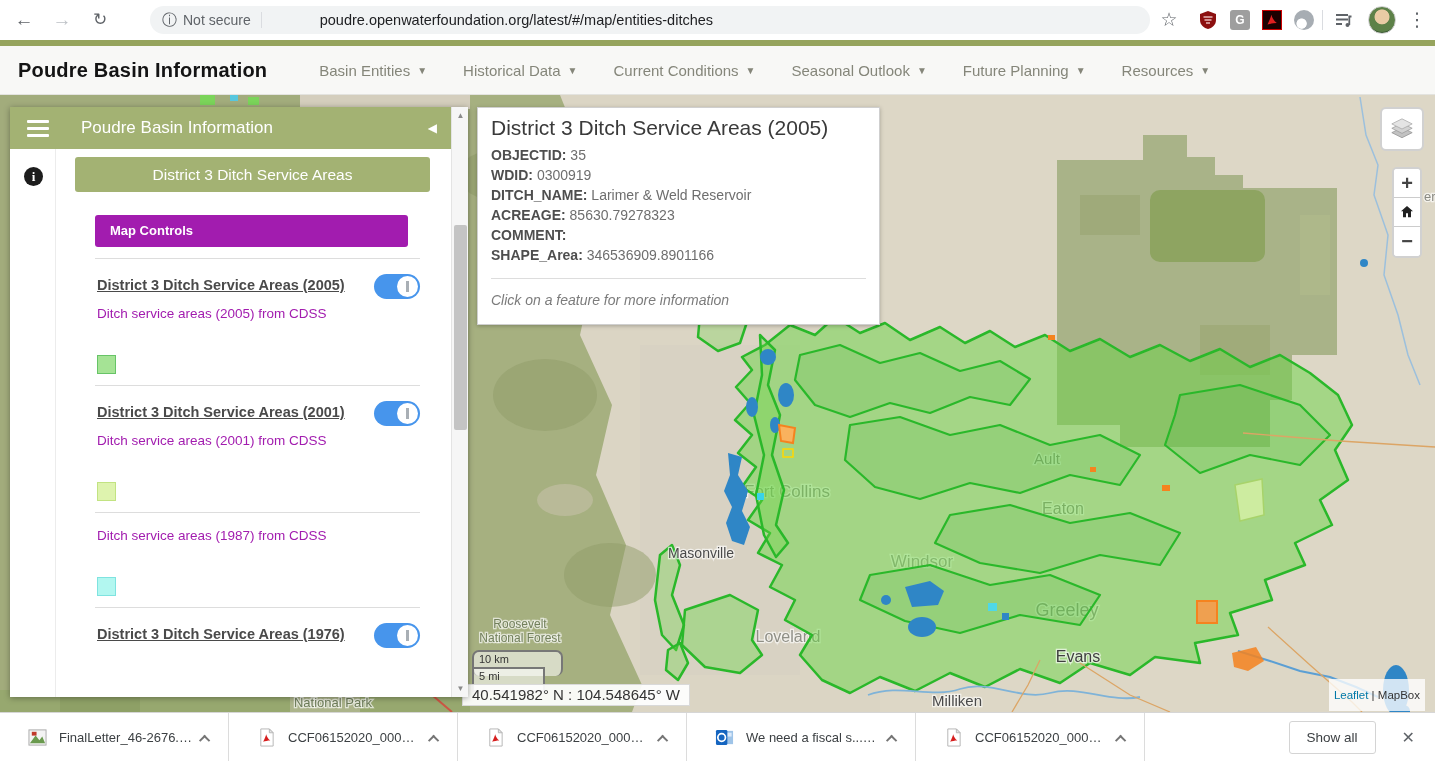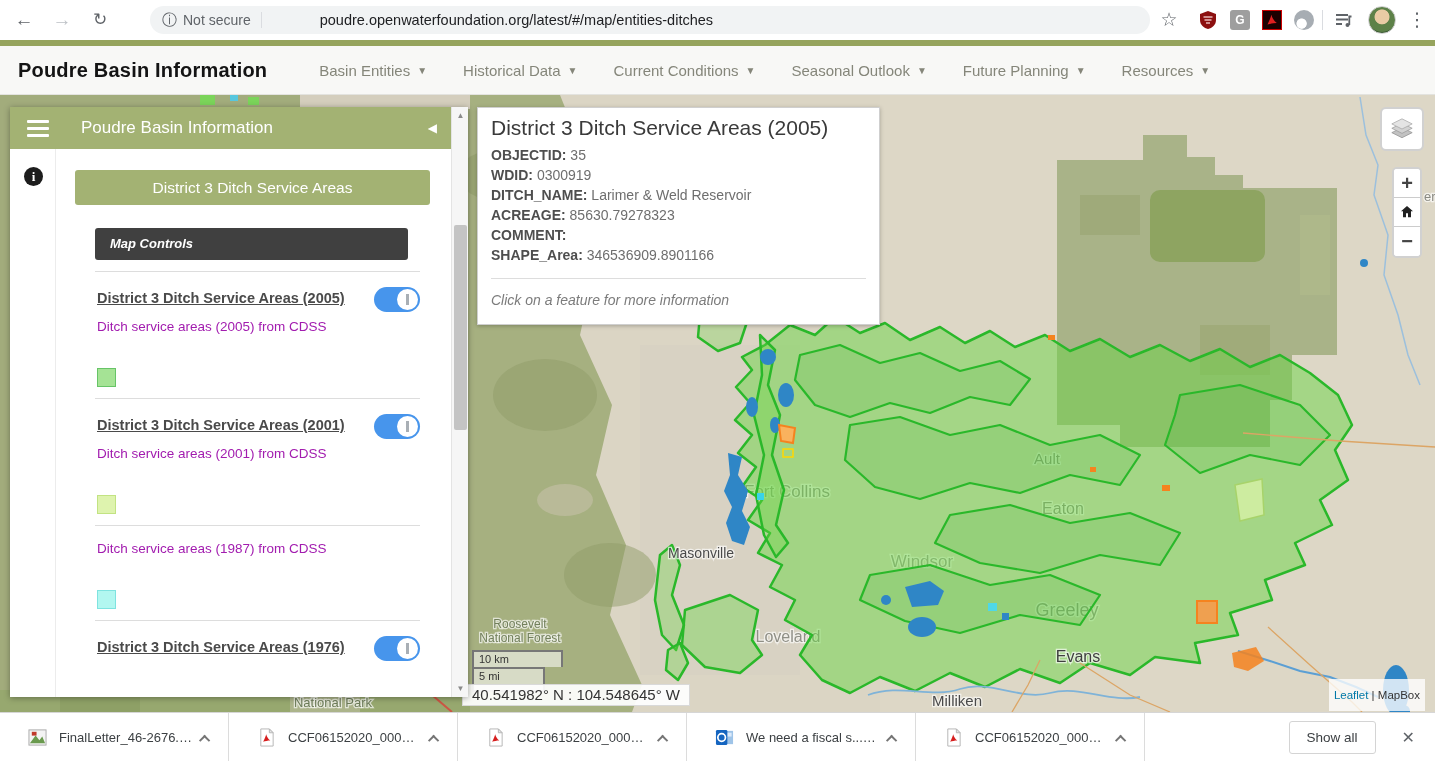--- a/index.html
+++ b/index.html
@@ -34,38 +34,38 @@
   .map-svg { position:absolute; left:0; top:0; }
   svg text { font-family:"Liberation Sans", sans-serif; paint-order:stroke; stroke:#ffffff; stroke-width:2.5px; stroke-opacity:.65; }
 
   
   .layers-btn { position:absolute; right:11px; top:12px; width:44px; height:44px; background:#fff; border:2px solid rgba(0,0,0,.18); border-radius:6px; display:flex; align-items:center; justify-content:center; cursor:pointer; }
   .zoom-stack { position:absolute; right:13px; top:72px; width:30px; border:2px solid rgba(0,0,0,.18); border-radius:5px; overflow:hidden; background:#fff; }
   .zoom-cell { width:100%; height:29px; background:#fff; border-bottom:1px solid #ccc; text-align:center; line-height:28px; font-size:20px; font-weight:bold; color:#444; cursor:pointer; }
   .zoom-cell:last-child { border-bottom:none; }
 
   .scalebar { position:absolute; background:rgba(255,255,255,.55); border:2px solid #777; font-size:11px; color:#333; padding:0 5px; line-height:15px; white-space:nowrap; }
-  .scale-km { left:472px; top:555px; width:91px; height:17px; border-bottom:none; }
+  .scale-km { left:472px; top:555px; width:91px; height:26px; border-bottom:none;border-radius:7px; }
   .scale-mi { left:472px; top:572px; width:73px; height:25px; }
   .coords-box { position:absolute; left:462px; top:589px; background:rgba(255,255,255,.92); padding:1px 9px 2px 9px; font-size:15px; color:#333; border:1px solid #d9d9d9; }
   .attribution { position:absolute; right:10px; bottom:1px; background:rgba(255,255,255,.78); padding:10px 5px; font-size:11.5px; color:#333; }
   .attribution .lf { color:#0078a8; }
 
   
   .sidebar { position:absolute; left:10px; top:12px; width:458px; height:590px; background:#fff; box-shadow:0 1px 6px rgba(0,0,0,.35); }
   .sb-header { position:absolute; left:0; top:0; width:441px; height:42px; display:flex; align-items:center; }
   .hamburger { margin-left:17px; width:22px; cursor:pointer; }
   .hamburger div { height:3px; background:#fff; margin-bottom:4px; border-radius:1px; }
   .hamburger div:last-child { margin-bottom:0; }
   .sb-title { color:#fff; font-size:17px; margin-left:32px; }
   .sb-collapse { position:absolute; right:14px; color:#fff; font-size:12px; cursor:pointer; }
   .sb-body { position:absolute; left:0; top:42px; width:441px; height:548px; background:#fff; display:flex; }
   .sb-rail { width:46px; border-right:1px solid #ececec; position:relative; }
   .info-dot { position:absolute; left:14px; top:18px; width:19px; height:19px; border-radius:50%; background:#1d1d1d; color:#fff; font-size:13px; font-weight:bold; text-align:center; line-height:19px; font-family:"Liberation Serif", serif; cursor:pointer; }
-  .sb-content { flex:1; overflow:hidden; position:relative; padding-top:21px; }
+  .sb-content { flex:1; overflow:hidden; position:relative; padding-top:8px; }
   .banner1 { margin:0 21px 0 19px; height:35px; border-radius:3px; color:#fff; font-size:15.5px; text-align:center; line-height:35px; }
   .banner2 { margin:23px 43px 0 39px; height:32px; border-radius:3px; color:#fff; font-size:13px; font-weight:bold; line-height:32px; padding-left:15px; }
   .layer-divider { border:none; border-top:1px solid #ddd; margin:11px 31px 0 39px; }
   .layer-item { margin:15px 31px 0 41px; }
   .layer-head { display:flex; justify-content:space-between; align-items:flex-start; }
   .layer-link { font-size:14.5px; font-weight:bold; color:#4a4a4a; text-decoration:underline; cursor:pointer; padding-top:3px; }
   .tgl { width:46px; height:25px; border-radius:13px; position:relative; flex:0 0 auto; cursor:pointer; }
   .tgl .knob { position:absolute; right:2px; top:2px; width:21px; height:21px; border-radius:50%; background:#fff; }
   .tgl .knob::after { content:""; position:absolute; left:9px; top:5px; width:2.5px; height:11px; background:#a9afb5; }
   .layer-desc { font-size:13.5px; color:#a21caf; margin-top:7px; }
@@ -307,21 +307,21 @@
         </div>
       <div class="sb-title">Poudre Basin Information</div>
       <div class="sb-collapse">◀</div>
     </div>
     <div class="sb-body">
       <div class="sb-rail">
         <div class="info-dot">i</div>
       </div>
       <div class="sb-content">
         <div class="banner1" style="background-color: rgb(163, 178, 115);">District 3 Ditch Service Areas</div>
-        <div class="banner2" style="background-color: #404040; font-style: italic;">Map Controls</div>
+        <div class="banner2" style="background-color: #a21caf;">Map Controls</div>
         <hr class="layer-divider">
 
         <div class="layer-item">
           <div class="layer-head">
             <span class="layer-link">District 3 Ditch Service Areas (2005)</span>
             <div class="tgl" style="background-color: rgb(71, 149, 236);">
                 <div class="knob"></div>
               </div>
           </div>
           <div class="layer-desc">Ditch service areas (2005) from CDSS</div>

